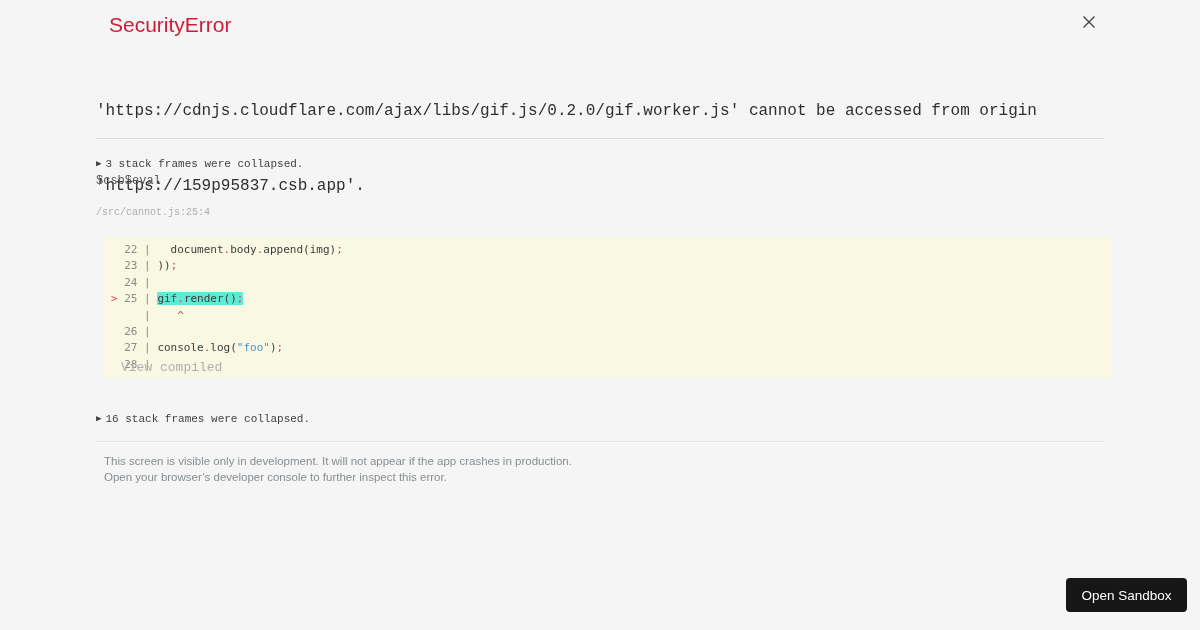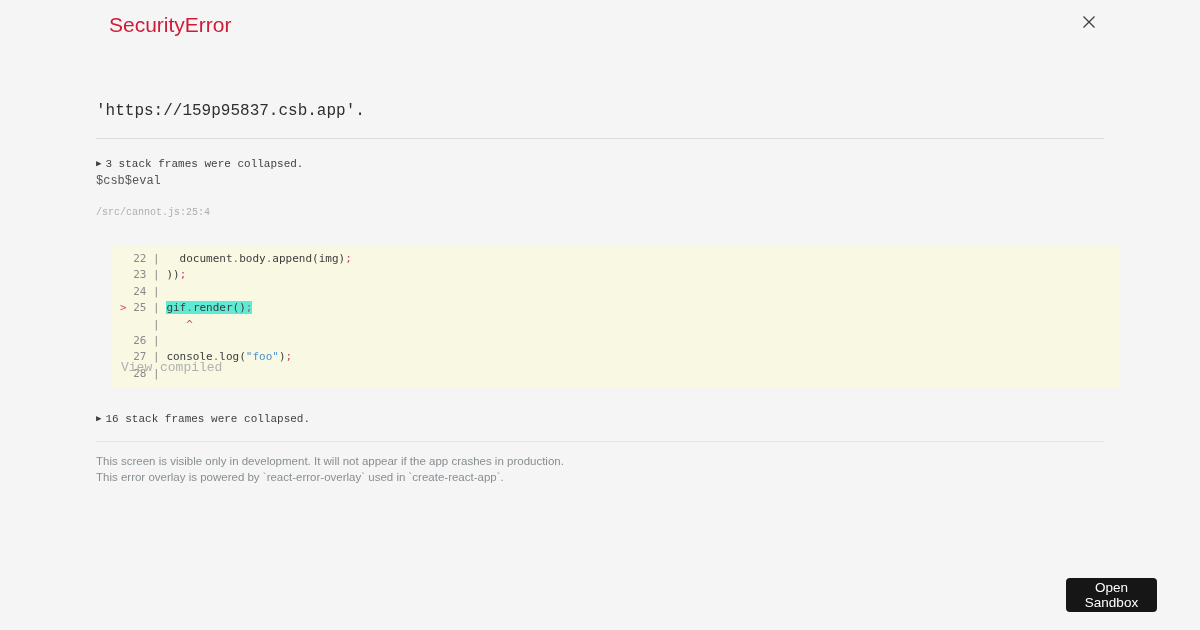--- a/index.html
+++ b/index.html
@@ -61,21 +61,21 @@
     white-space: pre;
   }
 
   .code-frame {
     left: 96px; top: 230px;
     width: 1008px; height: 141px;
     background: #f8f8e3;
     box-sizing: border-box;
     padding: 5px 0 5px 8px;
     font-size: 11px; line-height: 16.4px;
-    margin: 16px;
+    margin: 7px;
     white-space: pre;
     overflow: hidden;
   }
   .code-line { white-space: pre; }
   .tok-mark   { color: #d94b5e; }
   .tok-gutter { color: #8a8a8a; }
   .tok-p      { color: #3d3d3d; }
   .tok-x      { color: #c24a6e; }
   .tok-s      { color: #4a90d0; }
   .tok-c      { color: #c24a6e; }
@@ -84,29 +84,29 @@
   .view-compiled {
     left: 96px; top: 361px;
     font-size: 13px; line-height: 14px;
     color: #b0b0b0;
     cursor: pointer;
     white-space: pre;
     margin-left: 25px;
   }
 
   .footer {
-    left: 96px; top: 453px;
+    left: 104px; top: 453px;
     font-family: "Liberation Sans", sans-serif;
     font-size: 11.5px; line-height: 16.3px;
     color: #878e91;
   }
 
   .open-sandbox {
     left: 1066px; top: 578px;
-    width: 91px; height: 34px;
+    width: 121px; height: 34px;
     background: #161616;
     color: #ffffff;
     border: none; border-radius: 4px;
     font-family: "Liberation Sans", sans-serif;
     font-size: 13.5px;
     display: flex; align-items: center; justify-content: center;
     cursor: pointer;
   }
 </style>
 </head>
@@ -117,36 +117,37 @@
 <div class="abs close-btn">
   <span>
     <svg width="14" height="14" viewBox="0 0 14 14">
       <line x1="1.5" y1="1.5" x2="12.5" y2="12.5" stroke="#3f3f3f" stroke-width="1.2"></line>
       <line x1="12.5" y1="1.5" x2="1.5" y2="12.5" stroke="#3f3f3f" stroke-width="1.2"></line>
     </svg>
   </span>
 </div>
 
 <div class="abs message">
+  <div>'https://cdnjs.cloudflare.com/ajax/libs/gif.js/0.2.0/gif.worker.js' cannot be accessed from origin</div>
   <div>'https://159p95837.csb.app'.</div>
 </div>
 
 <div class="abs divider divider-top"></div>
 
 <div class="abs collapsed collapsed-top"><span class="collapse-arrow">▶</span><span>3 stack frames were collapsed.</span></div>
 
 <div class="abs frame-fn">$csb$eval</div>
 <div class="abs frame-loc">/src/cannot.js:25:4</div>
 
 <pre class="abs code-frame"><div class="code-line"><span class="tok-mark">  </span><span class="tok-gutter">22 | </span><span><span class="tok-p">  document</span><span class="tok-x">.</span><span class="tok-p">body</span><span class="tok-x">.</span><span class="tok-p">append(img)</span><span class="tok-x">;</span></span></div><div class="code-line"><span class="tok-mark">  </span><span class="tok-gutter">23 | </span><span><span class="tok-p">))</span><span class="tok-x">;</span></span></div><div class="code-line"><span class="tok-mark">  </span><span class="tok-gutter">24 |</span><span></span></div><div class="code-line"><span class="tok-mark">&gt; </span><span class="tok-gutter">25 | </span><span class="hl"><span class="tok-p">gif</span><span class="tok-x">.</span><span class="tok-p">render()</span><span class="tok-x">;</span></span></div><div class="code-line"><span class="tok-mark">  </span><span class="tok-gutter">   | </span><span><span class="tok-c">   ^</span></span></div><div class="code-line"><span class="tok-mark">  </span><span class="tok-gutter">26 |</span><span></span></div><div class="code-line"><span class="tok-mark">  </span><span class="tok-gutter">27 | </span><span><span class="tok-p">console</span><span class="tok-x">.</span><span class="tok-p">log(</span><span class="tok-s">"foo"</span><span class="tok-p">)</span><span class="tok-x">;</span></span></div><div class="code-line"><span class="tok-mark">  </span><span class="tok-gutter">28 |</span><span></span></div></pre>
 
 <div class="abs view-compiled">View compiled</div>
 
 <div class="abs collapsed collapsed-bottom"><span class="collapse-arrow">▶</span><span>16 stack frames were collapsed.</span></div>
 
 <div class="abs divider divider-bottom"></div>
 
 <div class="abs footer">
   <div>This screen is visible only in development. It will not appear if the app crashes in production.</div>
-  <div>This error overlay is powered by `react-error-overlay` used in `create-react-app`.</div>
+  <div>Open your browser’s developer console to further inspect this error.</div>
 </div>
 
 <button class="abs open-sandbox">Open Sandbox</button>
 
 </body></html>

